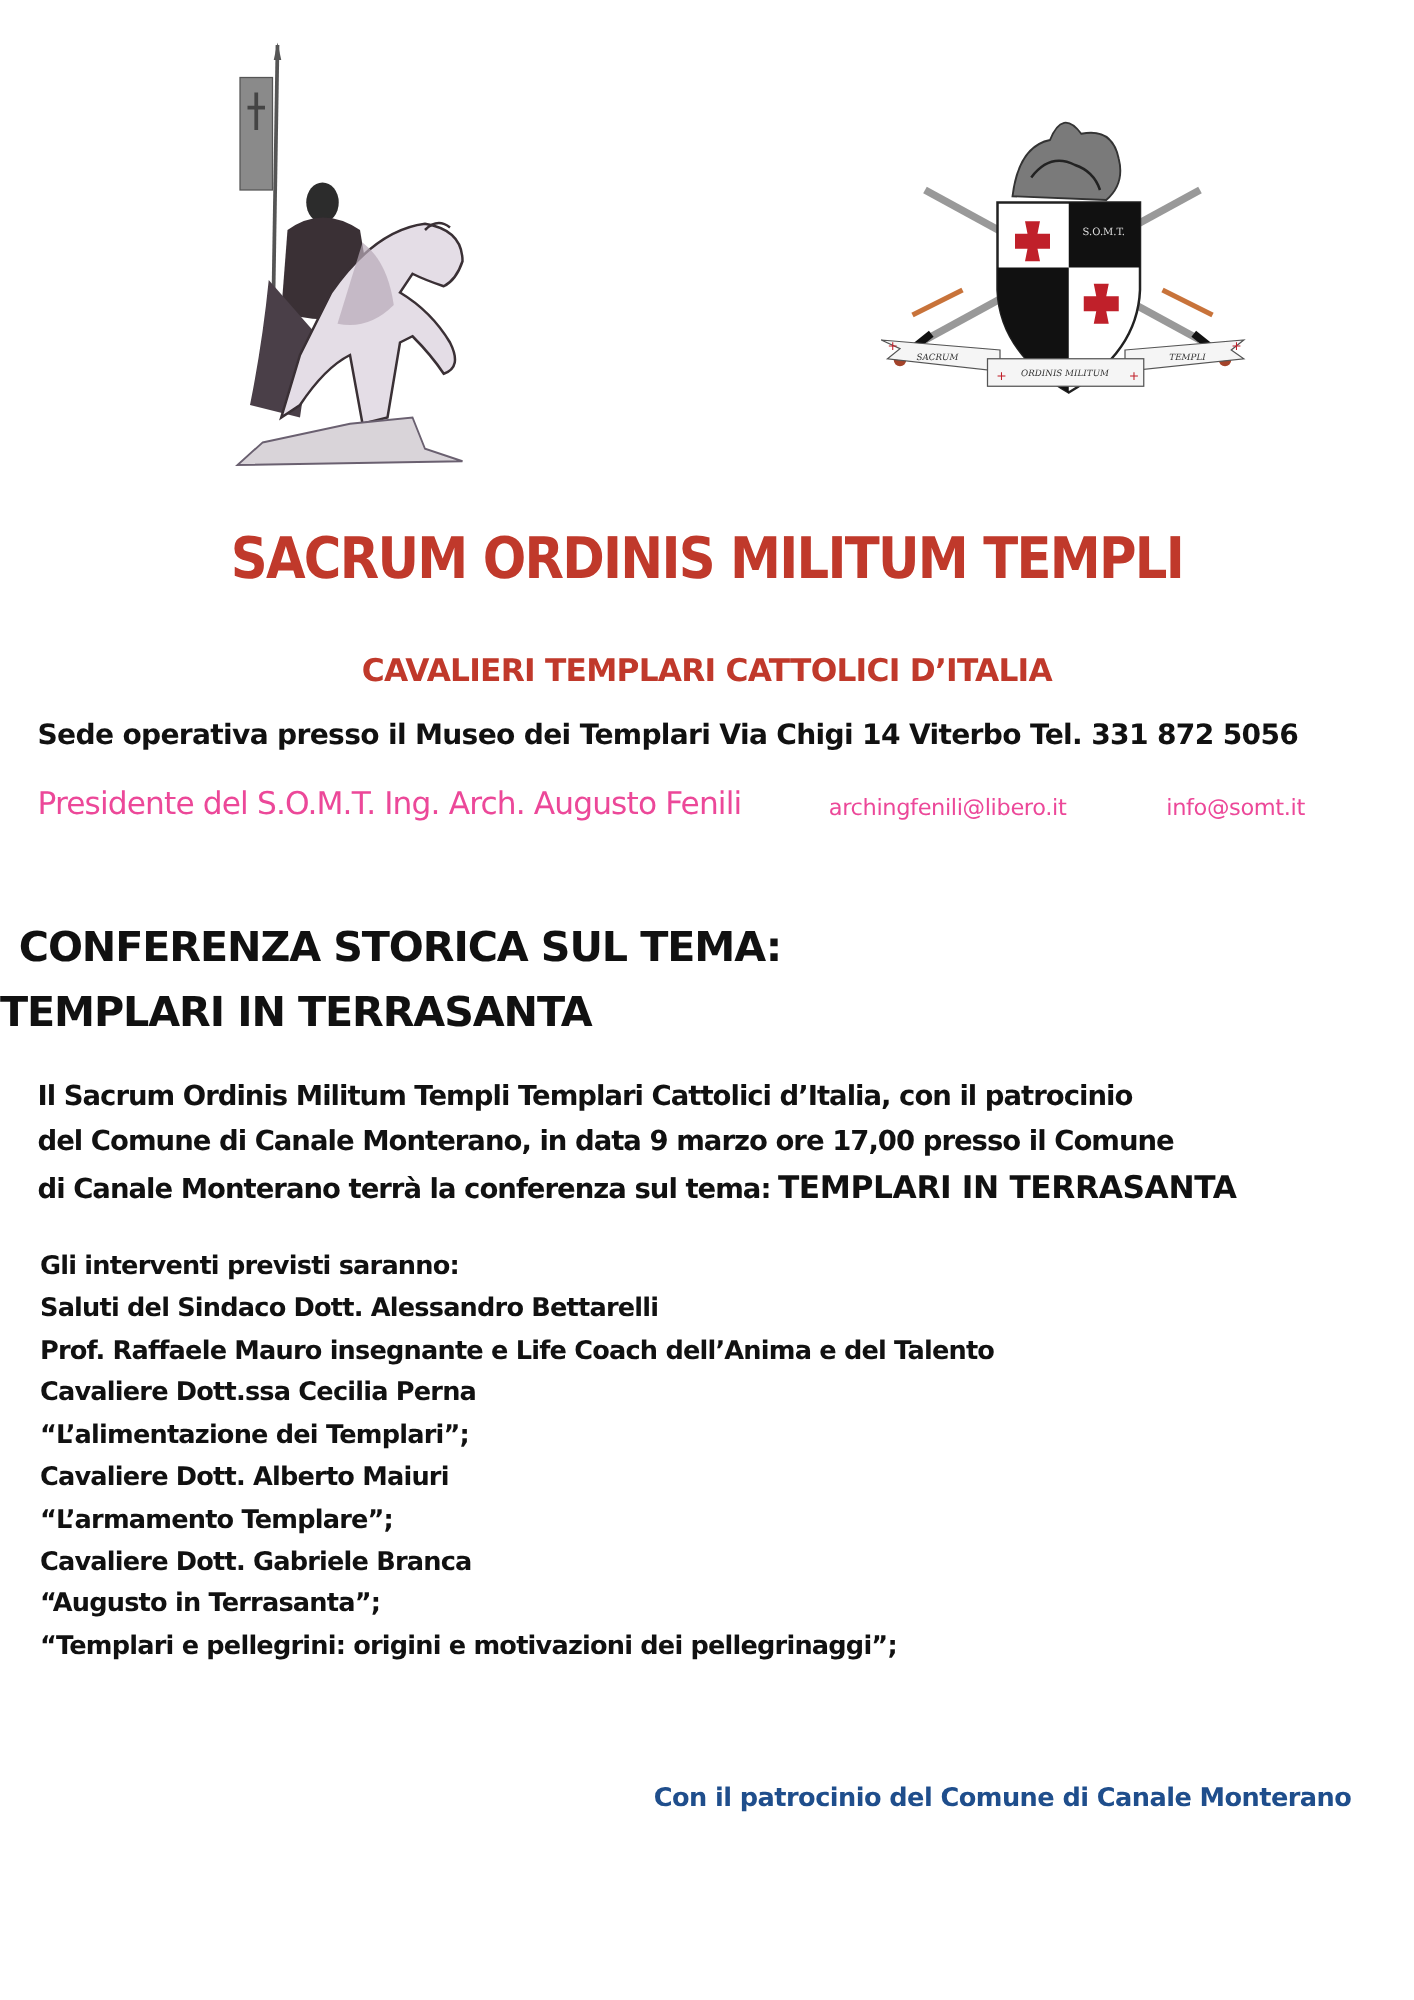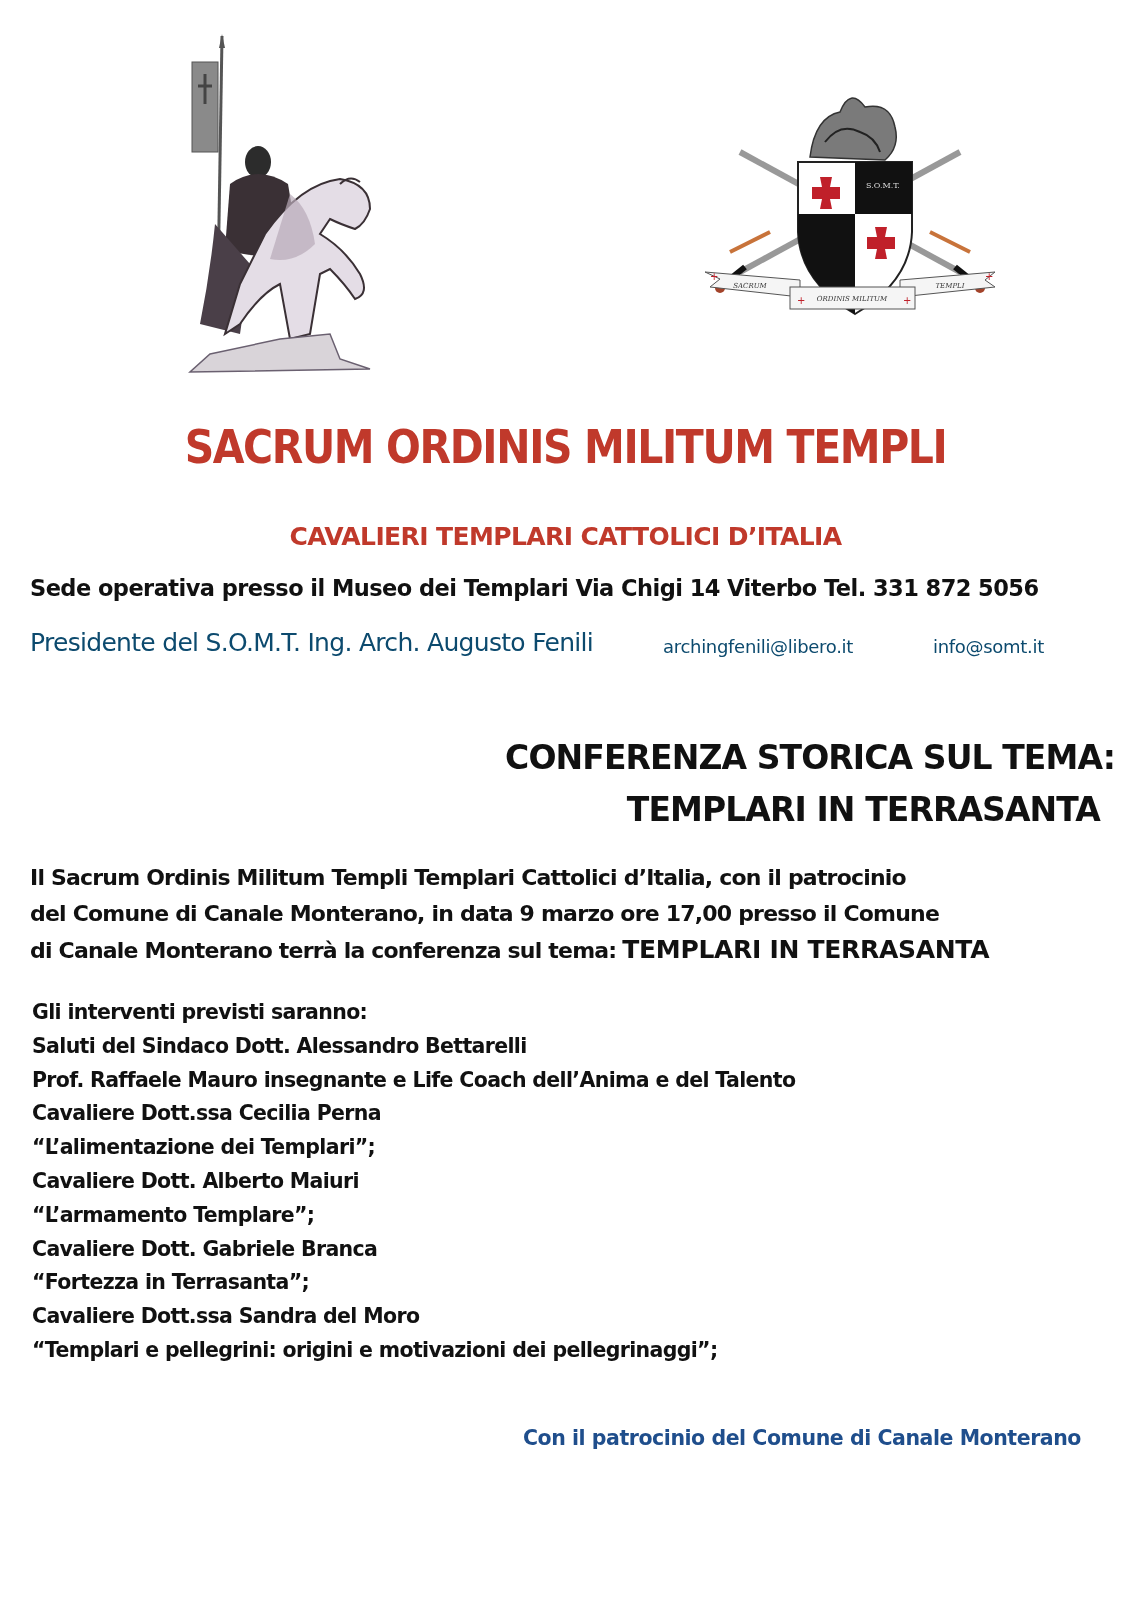--- a/index.html
+++ b/index.html
@@ -63,21 +63,21 @@
       font-size: 22.5px;
       letter-spacing: -0.55px;
       color: #111;
       white-space: nowrap;
     }
     .presidente-row {
       left: 30px;
       top: 628px;
       width: 1080px;
       white-space: nowrap;
-      color: #0c4a6e;
+      color: #ec4899;
     }
     .presidente {
       font-size: 25px;
       letter-spacing: -0.7px;
     }
     .email1 {
       position: absolute;
       left: 633px;
       top: 8px;
       font-size: 18px;
@@ -87,21 +87,21 @@
       position: absolute;
       left: 903px;
       top: 8px;
       font-size: 18px;
       letter-spacing: -0.3px;
     }
 
     .conf-title {
       left: 0;
       width: 1100px;
-      text-align: right;
+      text-align: left;
       font-weight: bold;
       font-size: 33px;
       letter-spacing: -0.9px;
       color: #111;
     }
     #conf1 { top: 738px; left: 15px; }
     #conf2 { top: 790px; left: 0px; }
 
     .intro {
       left: 30px;
@@ -225,18 +225,17 @@
 
 <div class="abs program">
   <div>Gli interventi previsti saranno:</div>
   <div>Saluti del Sindaco Dott. Alessandro Bettarelli</div>
   <div>Prof. Raffaele Mauro insegnante e Life Coach dell’Anima e del Talento</div>
   <div>Cavaliere Dott.ssa Cecilia Perna</div>
   <div>“L’alimentazione dei Templari”;</div>
   <div>Cavaliere Dott. Alberto Maiuri</div>
   <div>“L’armamento Templare”;</div>
   <div>Cavaliere Dott. Gabriele Branca</div>
-  <div>“Fortezza in Terrasanta”;</div>
-  <div>Cavaliere Dott.ssa Sandra del Moro</div>
+  <div>“Augusto in Terrasanta”;</div>
   <div>“Templari e pellegrini: origini e motivazioni dei pellegrinaggi”;</div>
 </div>
 
 <div class="abs footer">Con il patrocinio del Comune di Canale Monterano</div>
 
 </body></html>

